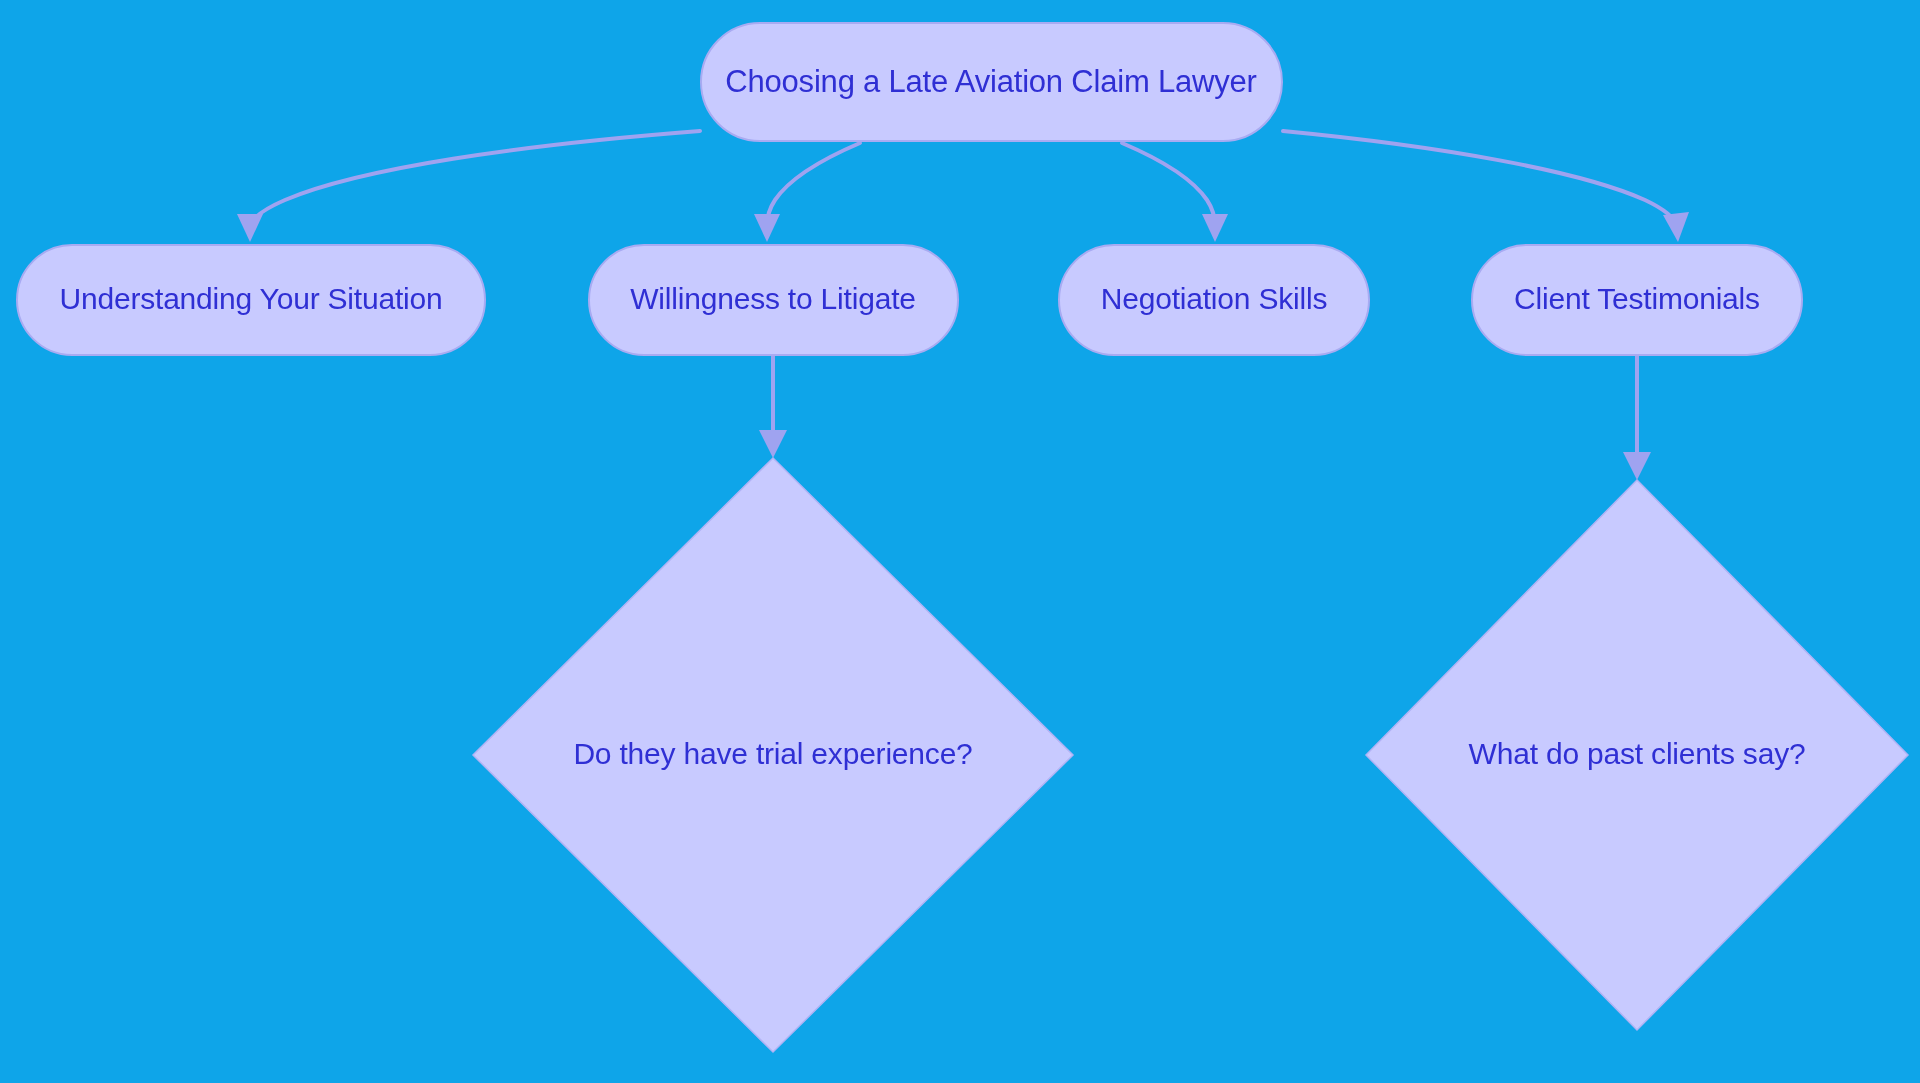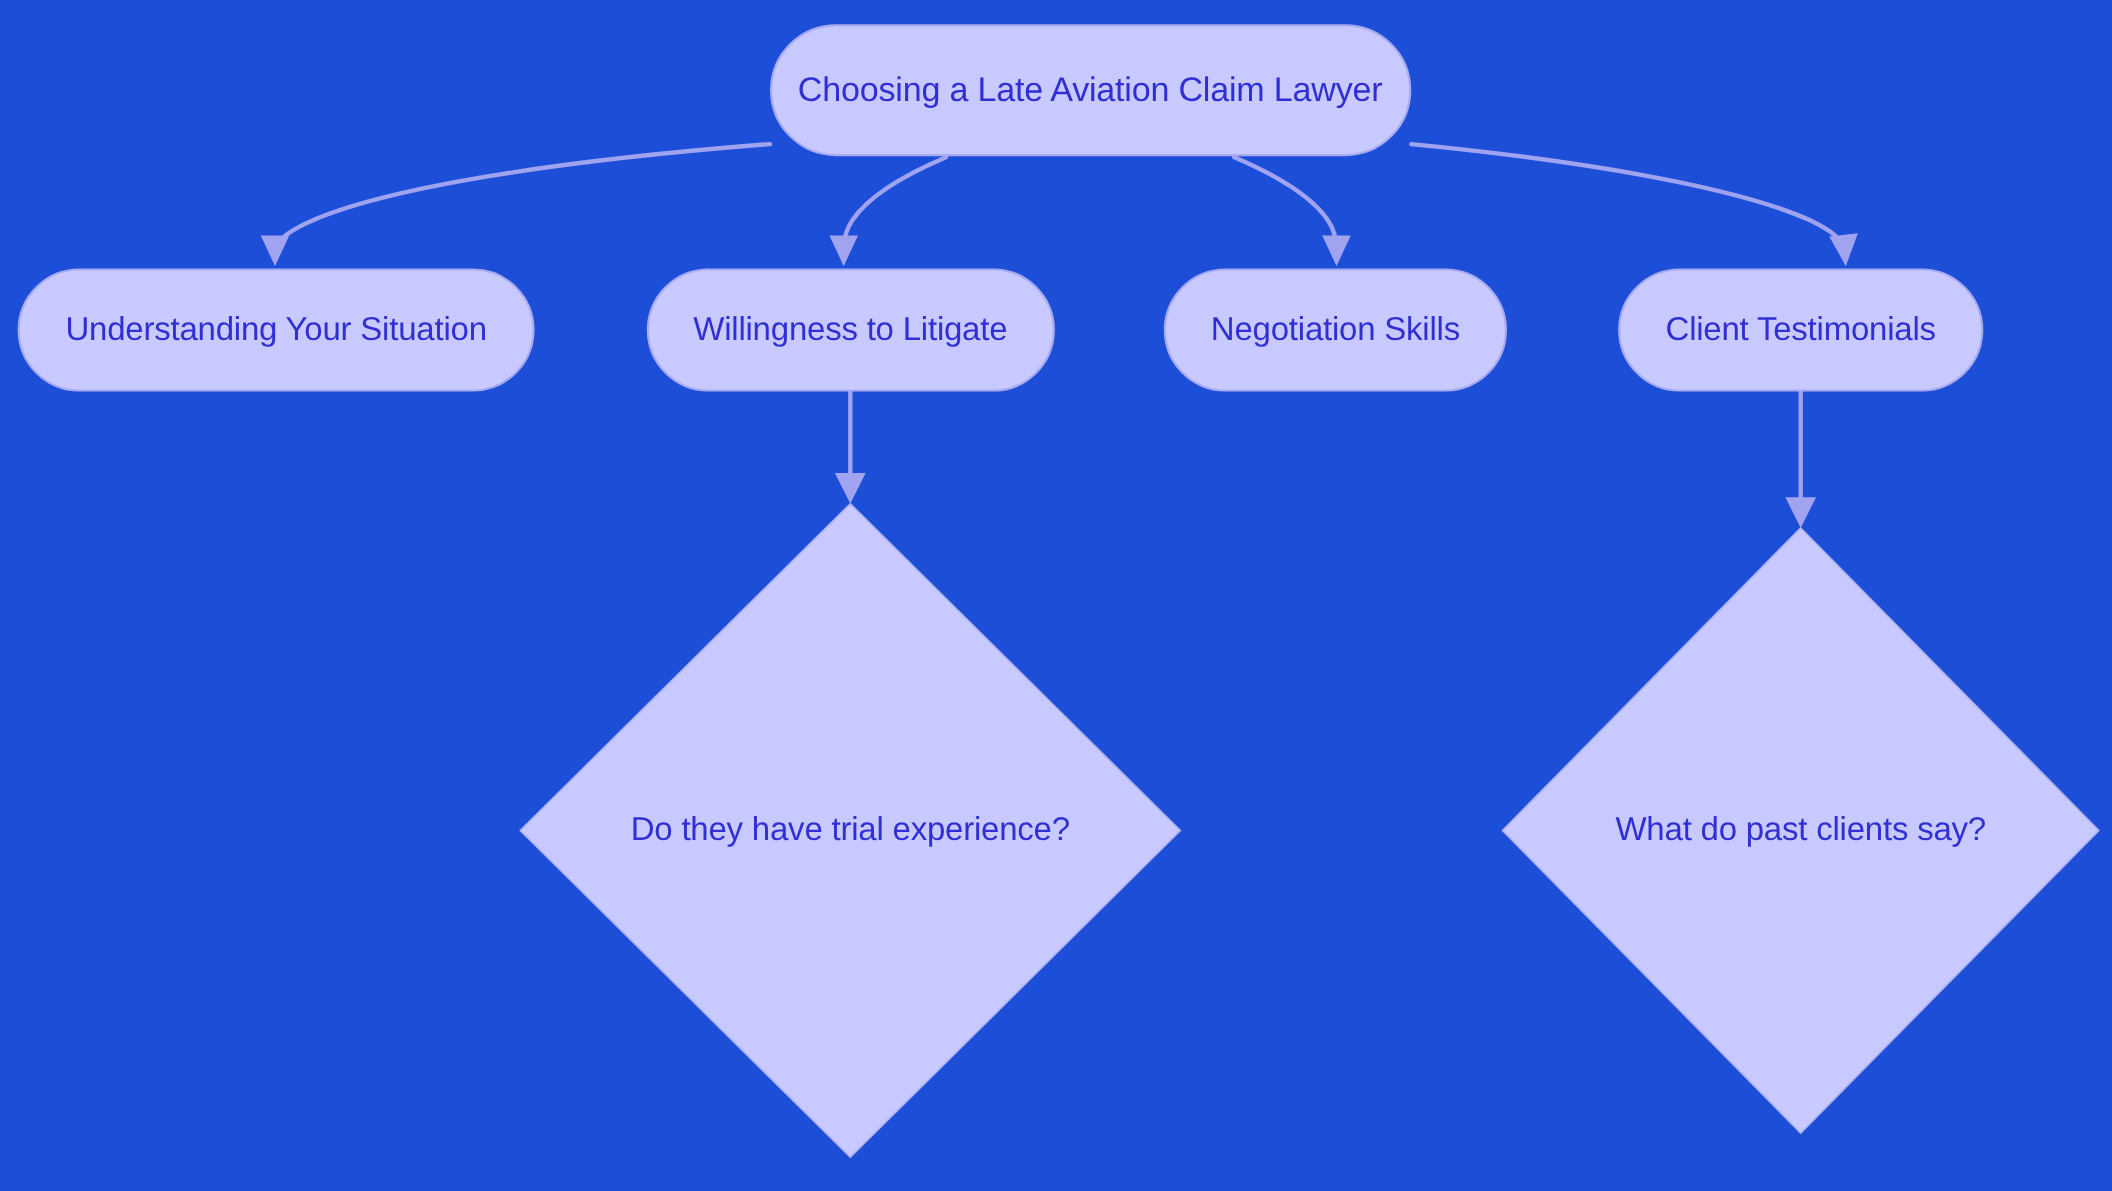--- a/index.html
+++ b/index.html
@@ -10,21 +10,21 @@
   body {
     width: 1920px;
     height: 1083px;
     overflow: hidden;
     font-family: "Liberation Sans", sans-serif;
   }
   #canvas {
     position: relative;
     width: 1920px;
     height: 1083px;
-    background: #1d4ed8;
+    background: #0ea5e9;
   }
   svg#flow {
     display: block;
     width: 1920px;
     height: 1083px;
   }
   .node-shape {
     fill: #c8caff;
     stroke: #a8abf2;
     stroke-width: 2;

